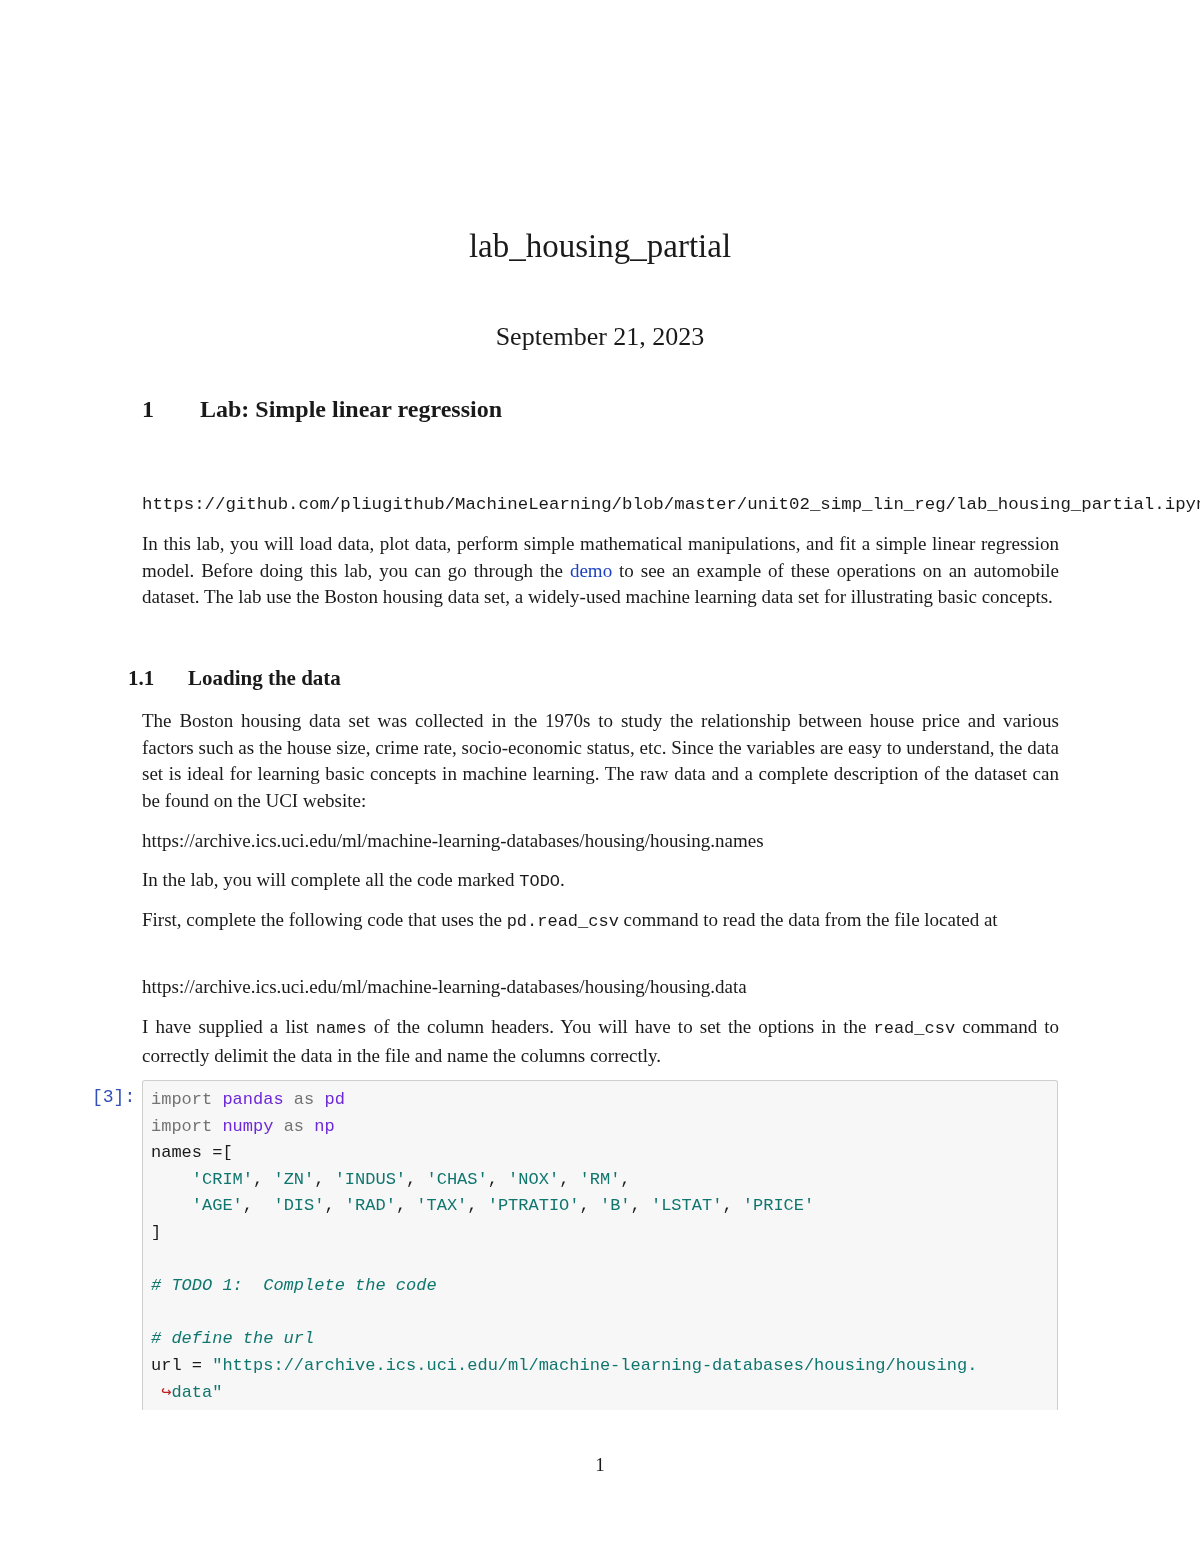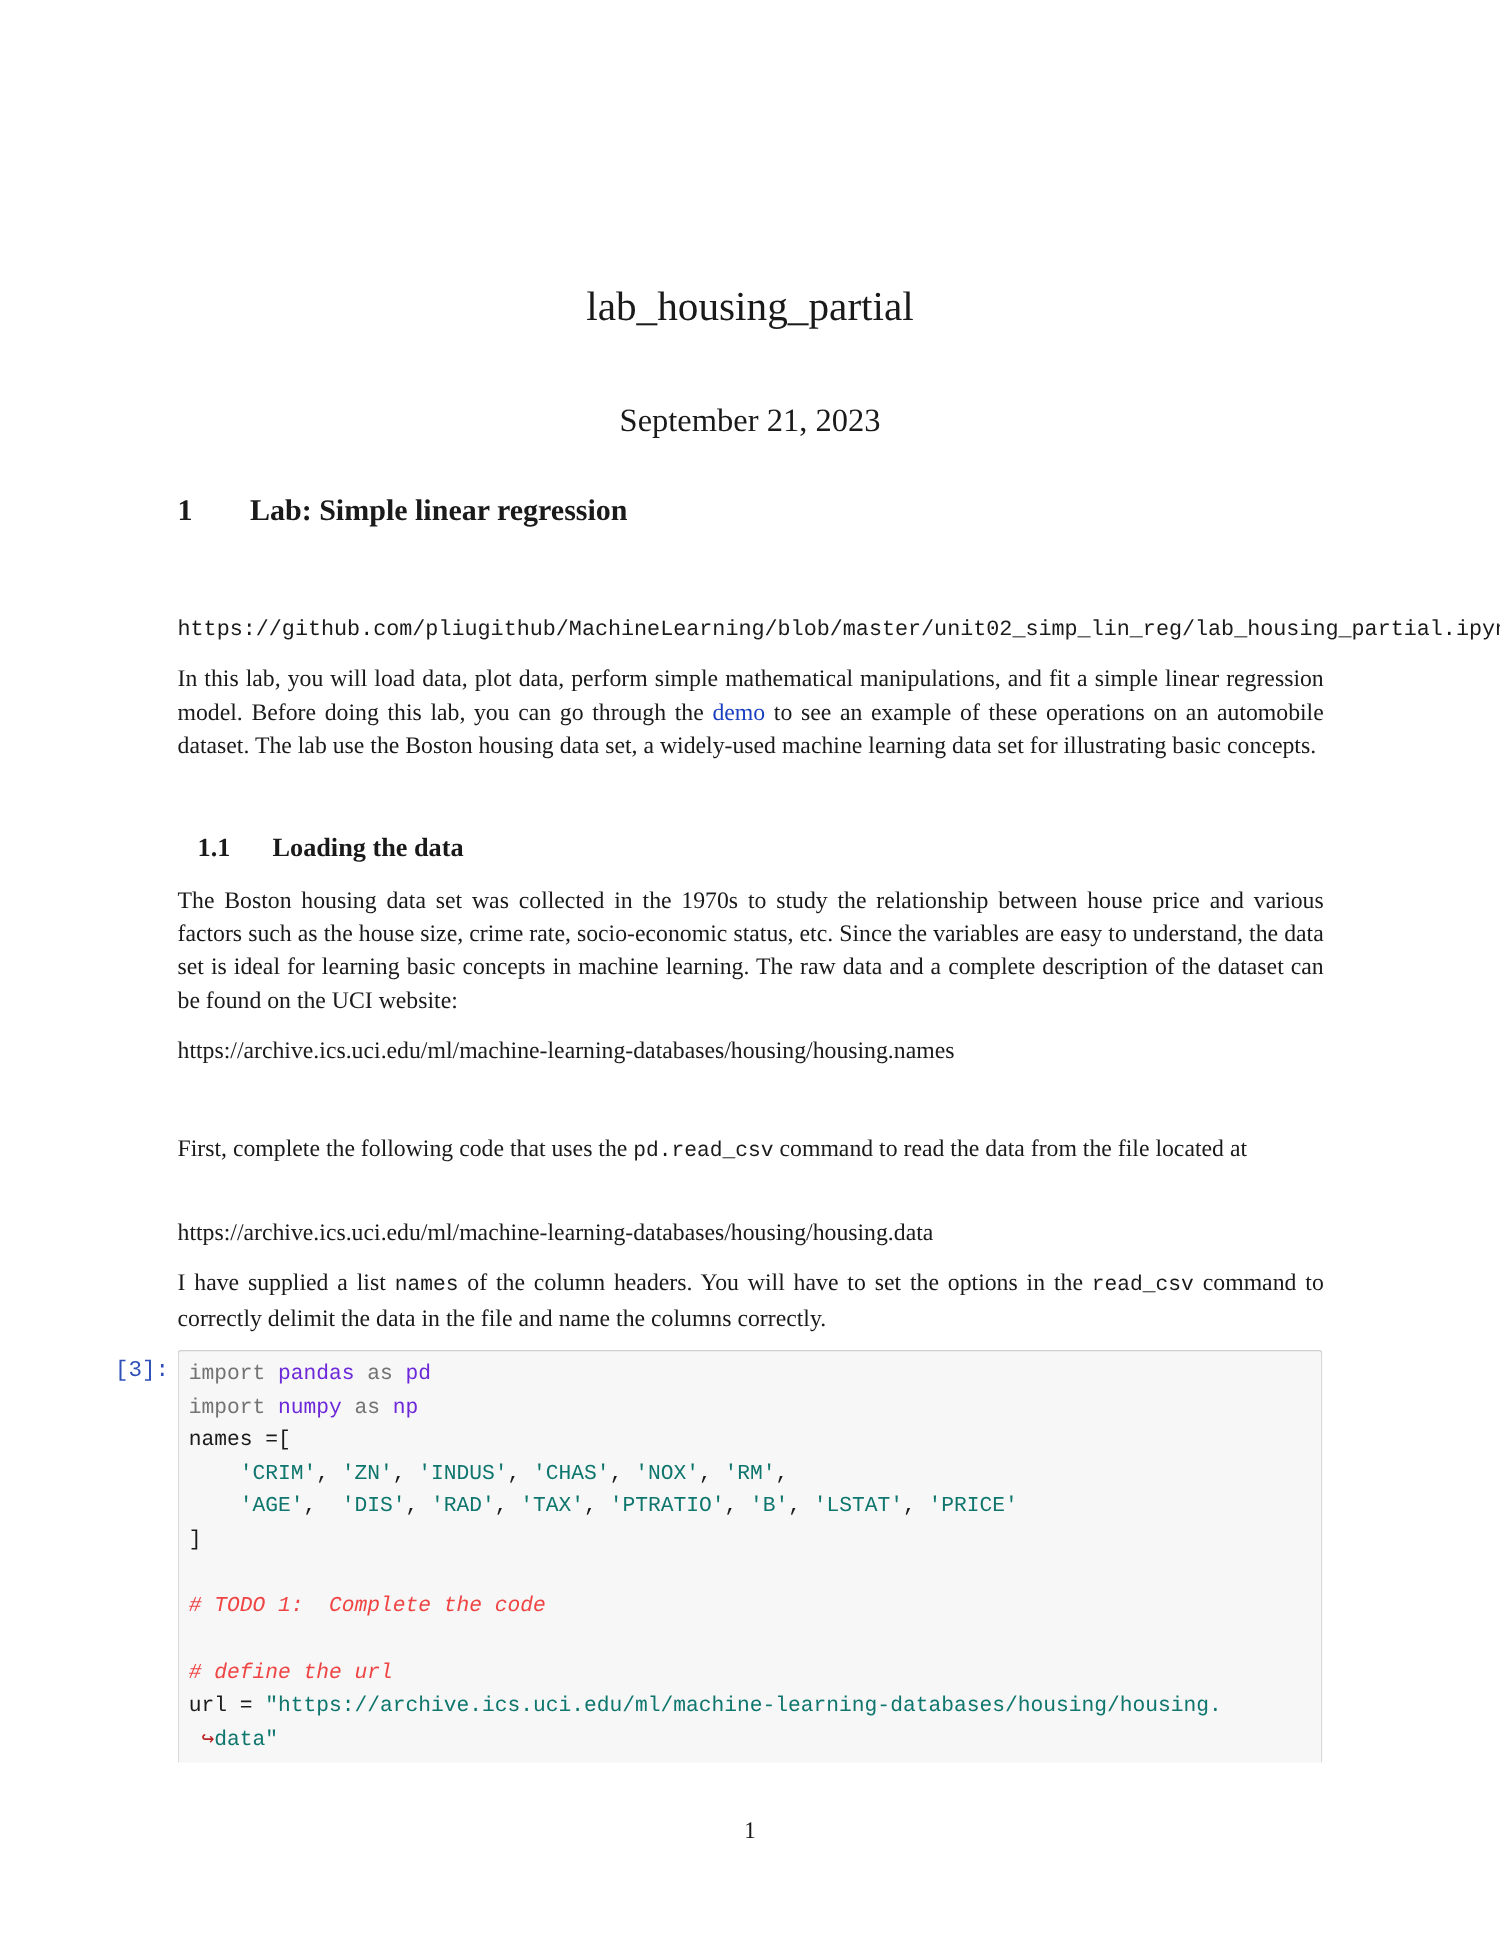--- a/index.html
+++ b/index.html
@@ -16,21 +16,21 @@
     .date {
       position: absolute; top: 322px; left: 0; width: 1200px; text-align: center;
       font-family: "Liberation Serif", serif; font-size: 26px;
     }
     .h1 {
       position: absolute; top: 396px; left: 142px;
       font-family: "Liberation Serif", serif; font-size: 24px; font-weight: bold;
     }
     .h1 .num { display: inline-block; width: 58px; }
     .h2 {
-      position: absolute; top: 666px; left: 158px;
+      position: absolute; top: 666px; left: 128px;
       font-family: "Liberation Serif", serif; font-size: 21px; font-weight: bold;
     }
     .h2 .num { display: inline-block; width: 60px; }
     .p {
       position: absolute; left: 142px; width: 917px;
       font-family: "Liberation Serif", serif; font-size: 19px; line-height: 26.5px;
       text-align: justify;
     }
     .p.nowrap { white-space: nowrap; width: auto; text-align: left; }
     .mono { font-family: "Liberation Mono", monospace; font-size: 17px; }
@@ -45,21 +45,21 @@
       box-sizing: border-box; border-radius: 3px 3px 0 0;
     }
     .code {
       position: absolute; left: 8px; top: 6px; margin: 0;
       font-family: "Liberation Mono", monospace; font-size: 17px; line-height: 26.6px;
       color: #1a1a1a; white-space: pre;
     }
     .kw { color: #737373; }
     .nm { color: #6d28d9; }
     .str { color: #0f766e; }
-    .cm { color: #ef4444; font-style: italic; }
+    .cm { color: #0f766e; font-style: italic; }
     .cont { color: #ba2121; }
     .pagenum {
       position: absolute; top: 1454px; left: 0; width: 1200px; text-align: center;
       font-family: "Liberation Serif", serif; font-size: 19px;
     }
   </style>
 </head>
 <body>
 
 <div class="page">
@@ -79,20 +79,23 @@
   </div>
 
   <div class="h2">
     <span class="num">1.1</span><span>Loading the data</span>
   </div>
 
   <div class="p" style="top:708px;">The Boston housing data set was collected in the 1970s to study the relationship between house price and various factors such as the house size, crime rate, socio-economic status, etc. Since the variables are easy to understand, the data set is ideal for learning basic concepts in machine learning. The raw data and a complete description of the dataset can be found on the UCI website:</div>
 
   <div class="p nowrap" style="top:828px;">https://archive.ics.uci.edu/ml/machine-learning-databases/housing/housing.names</div>
 
+  <div class="p nowrap" style="top:867px;">
+    <span>In the lab, you will complete all the code marked </span><span class="mono">TODO</span><span>.</span>
+  </div>
 
   <div class="p" style="top:907px;">
     <span>First, complete the following code that uses the </span><span class="mono">pd.read_csv</span><span> command to read the data from the file located at</span>
   </div>
 
   <div class="p nowrap" style="top:974px;">https://archive.ics.uci.edu/ml/machine-learning-databases/housing/housing.data</div>
 
   <div class="p" style="top:1014px;">
     <span>I have supplied a list </span><span class="mono">names</span><span> of the column headers. You will have to set the options in the </span><span class="mono">read_csv</span><span> command to correctly delimit the data in the file and name the columns correctly.</span>
   </div>

